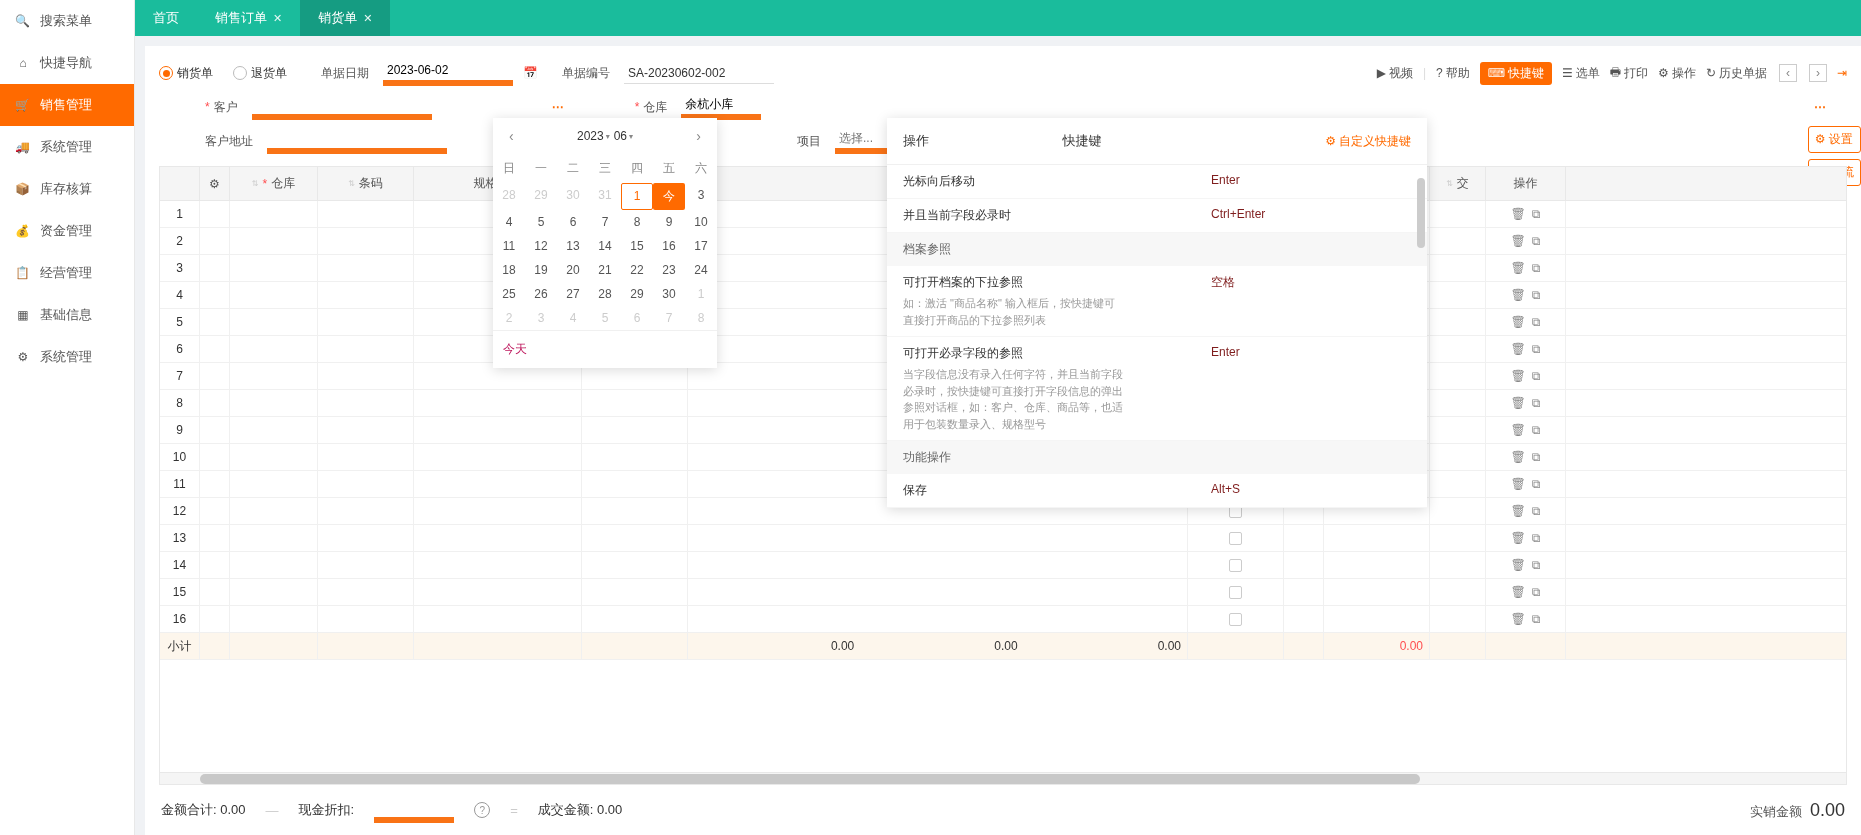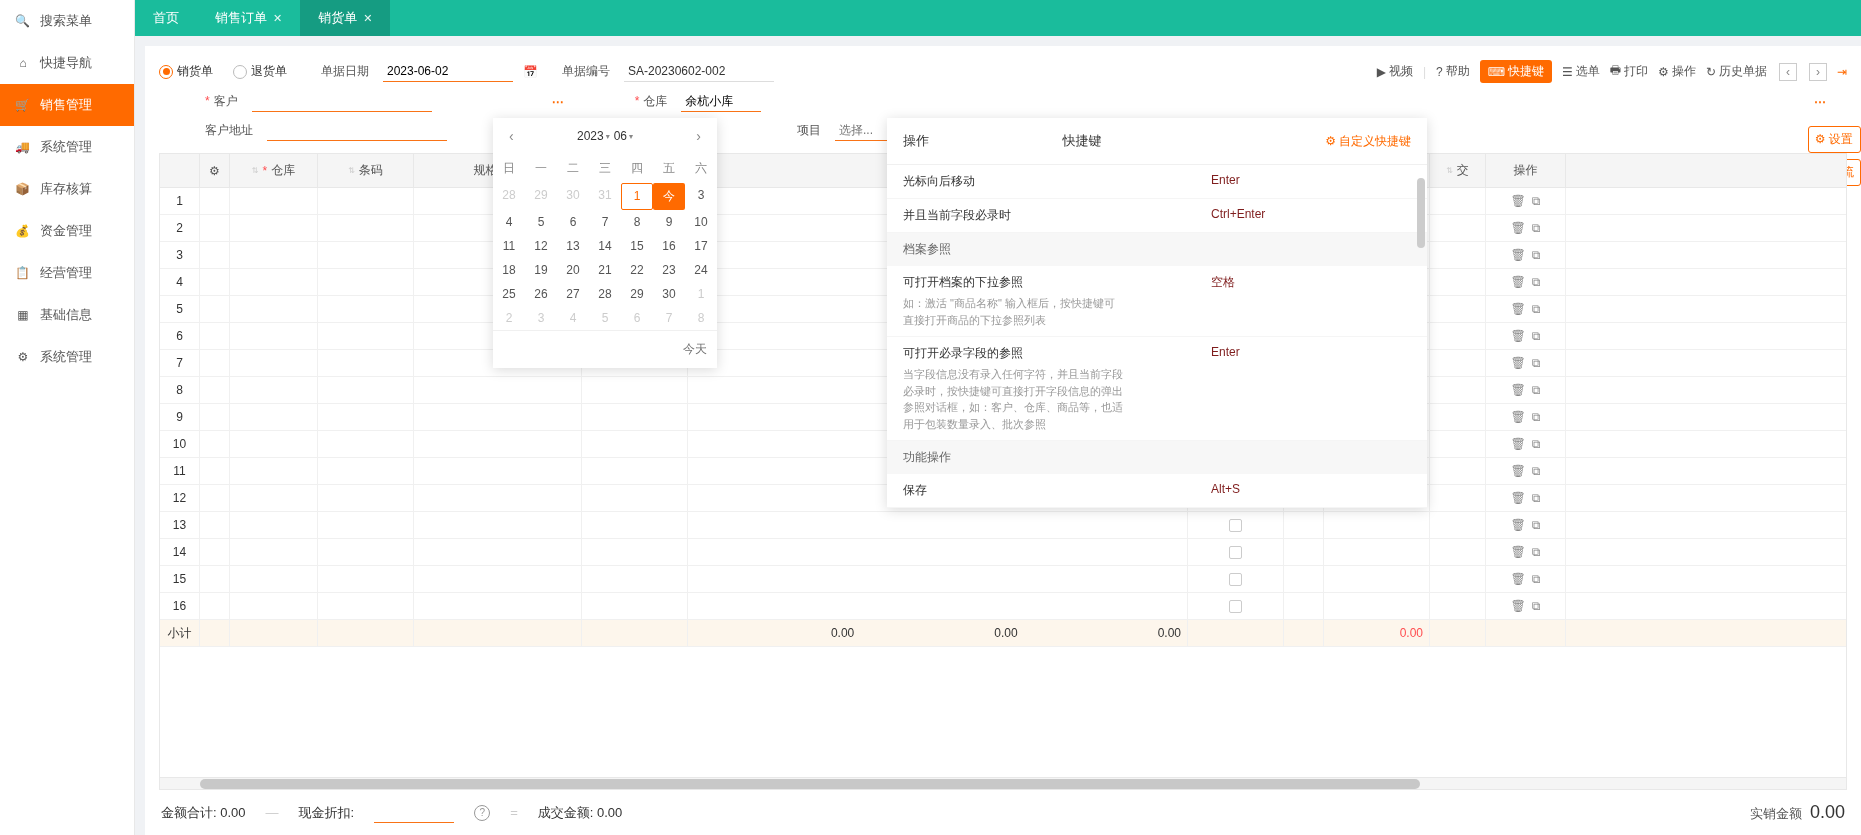--- a/index.html
+++ b/index.html
@@ -23,21 +23,21 @@
 
 .content { flex: 1; background: #fff; margin: 10px 0 0 10px; padding: 10px 0 0 0; position: relative; display: flex; flex-direction: column; min-height: 0; }
 
 .formrow { display: flex; align-items: center; padding: 4px 14px; gap: 10px; position: relative; }
 .radio-wrap { display: inline-flex; align-items: center; margin-right: 10px; cursor: pointer; }
 .radio-dot { width: 14px; height: 14px; border: 1px solid #bbb; border-radius: 50%; margin-right: 4px; display: inline-flex; align-items: center; justify-content: center; }
 .radio-dot.sel { border-color: #ff6a00; }
 .radio-dot.sel::after { content: ""; width: 7px; height: 7px; background: #ff6a00; border-radius: 50%; }
 .flabel { color: #555; margin: 0 4px 0 14px; font-size: 12px; }
 .req::before { content: "*"; color: #ff4d4f; margin-right: 4px; }
-.finput { border: none; border-bottom: 1px solid #f97316; padding: 3px 4px; width: 130px; background: transparent; font-size: 12px; }
+.finput { border: none; border-bottom: 6px solid #f97316; padding: 3px 4px; width: 130px; background: transparent; font-size: 12px; }
 .finput.wide { width: 180px; }
 .cal-icon { color: #ff6a00; cursor: pointer; }
 .toolbar { margin-left: auto; display: flex; align-items: center; gap: 10px; }
 .tbtn { display: inline-flex; align-items: center; gap: 3px; color: #555; cursor: pointer; font-size: 12px; }
 .tbtn.orange { background: #ff6a00; color: #fff; padding: 3px 8px; border-radius: 3px; }
 .tbtn .ticon { font-size: 12px; }
 .chevbtn { width: 18px; height: 18px; border: 1px solid #ccc; display: inline-flex; align-items: center; justify-content: center; cursor: pointer; margin-left: 2px; color: #888; }
 .sidebtns { position: absolute; right: 0; top: 80px; display: flex; flex-direction: column; gap: 6px; }
 .sidebtn { border: 1px solid #ff6a00; color: #ff6a00; padding: 4px 6px; font-size: 12px; cursor: pointer; background: #fff; border-radius: 3px; }
 
@@ -69,21 +69,21 @@
 .cal-nav { cursor: pointer; color: #888; font-size: 14px; padding: 2px 6px; }
 .cal-title { display: flex; gap: 4px; font-size: 12px; }
 .cal-sel { cursor: pointer; display: inline-flex; align-items: center; gap: 2px; }
 .cal-sel .dd { font-size: 8px; color: #888; }
 .cal-grid { display: grid; grid-template-columns: repeat(7, 1fr); text-align: center; }
 .cal-wd { padding: 6px 0; color: #888; font-size: 12px; }
 .cal-day { padding: 5px 0; cursor: pointer; font-size: 12px; color: #555; }
 .cal-day.out { color: #ccc; }
 .cal-day.sel { background: #fff; border: 1px solid #ff6a00; color: #ff6a00; border-radius: 2px; }
 .cal-day.today { background: #ff6a00; color: #fff; border-radius: 2px; }
-.cal-foot { text-align: right; padding: 10px; border-top: 1px solid #f0f0f0; color: #737373; cursor: pointer; }
+.cal-foot { text-align: left; padding: 10px; border-top: 1px solid #f0f0f0; color: #be185d; cursor: pointer; }
 
 .shortcut-panel { position: absolute; top: 72px; left: 742px; width: 540px; max-height: 454px; background: #fff; box-shadow: 0 2px 12px rgba(0,0,0,.15); z-index: 50; display: flex; flex-direction: column; }
 .sp-head { display: flex; justify-content: space-between; align-items: center; padding: 14px 16px; border-bottom: 1px solid #f0f0f0; }
 .sp-head .spt { font-size: 13px; color: #333; }
 .sp-head .spcustom { color: #ff6a00; cursor: pointer; display: inline-flex; align-items: center; gap: 3px; }
 .sp-body { overflow-y: auto; }
 .sp-section { background: #f7f7f7; padding: 8px 16px; color: #666; }
 .sp-row { display: flex; padding: 8px 16px; border-bottom: 1px solid #f5f5f5; }
 .sp-row .spop { flex: 1; }
 .sp-row .spop .spdesc { color: #999; font-size: 11px; margin-top: 4px; line-height: 1.5; max-width: 220px; }
@@ -742,21 +742,21 @@
             <div class="sp-row">
               <div class="spop">
                 <div>可打开档案的下拉参照</div>
                 <div class="spdesc">如：激活 "商品名称" 输入框后，按快捷键可直接打开商品的下拉参照列表</div>
               </div>
               <div class="spkey">空格</div>
             </div>
             <div class="sp-row">
               <div class="spop">
                 <div>可打开必录字段的参照</div>
-                <div class="spdesc">当字段信息没有录入任何字符，并且当前字段必录时，按快捷键可直接打开字段信息的弹出参照对话框，如：客户、仓库、商品等，也适用于包装数量录入、批次参照</div>
+                <div class="spdesc">当字段信息没有录入任何字符，并且当前字段必录时，按快捷键可直接打开字段信息的弹出参照对话框，如：客户、仓库、商品等，也适用于包装数量录入、规格型号</div>
               </div>
               <div class="spkey">Enter</div>
             </div>
             <div class="sp-section">功能操作</div>
             <div class="sp-row">
               <div class="spop">
                 <div>保存</div>
               </div>
               <div class="spkey">Alt+S</div>
             </div>

